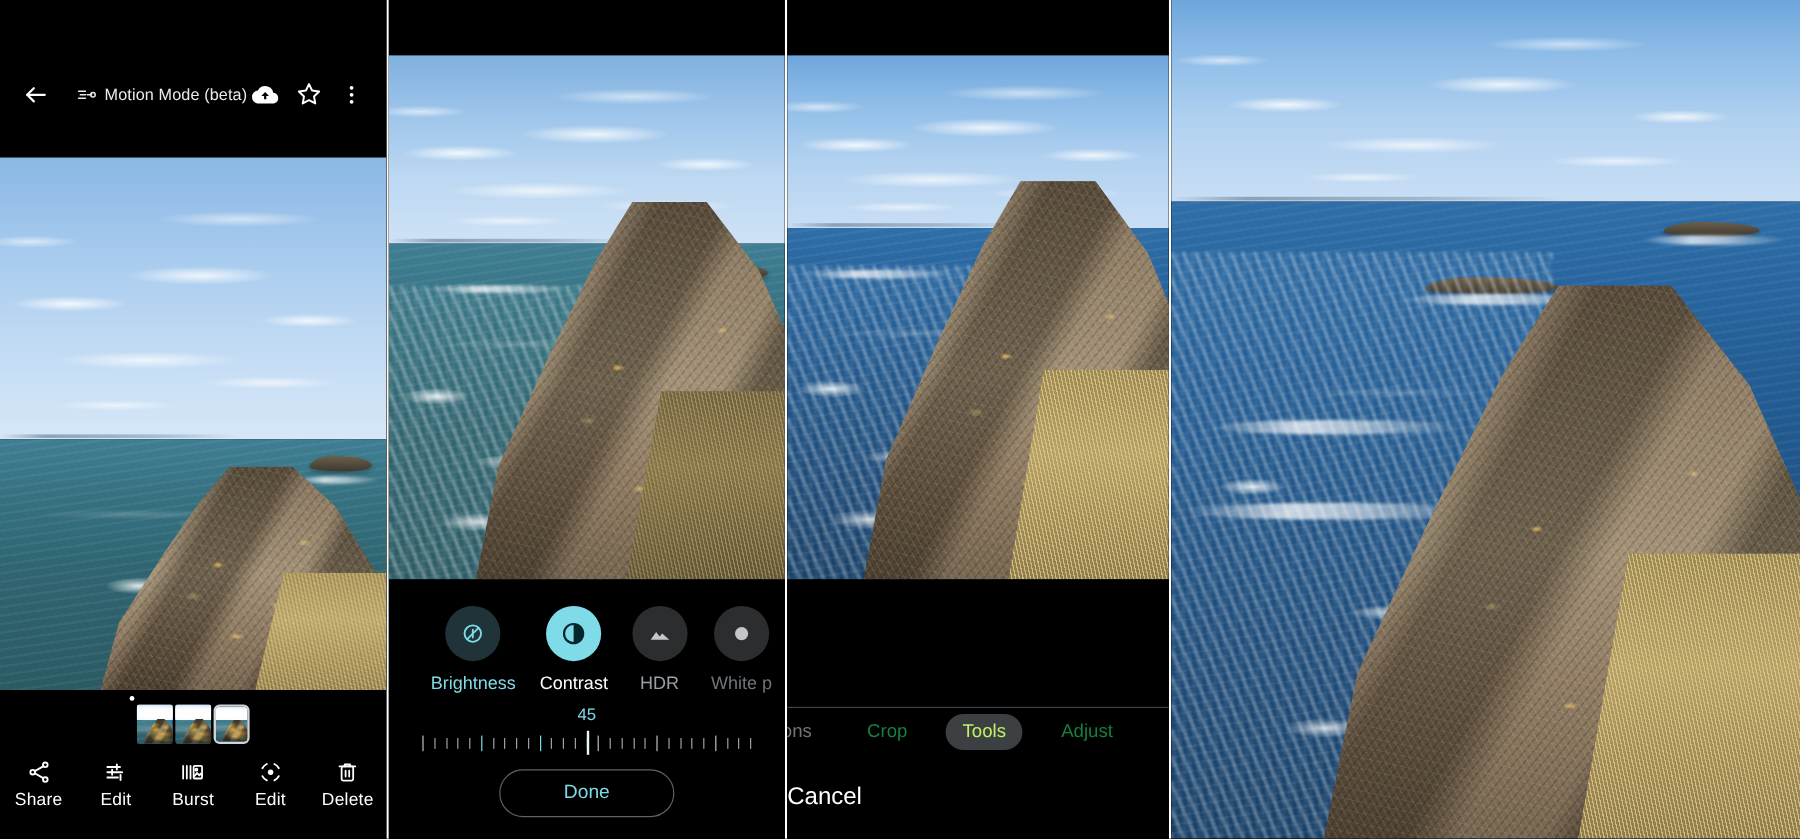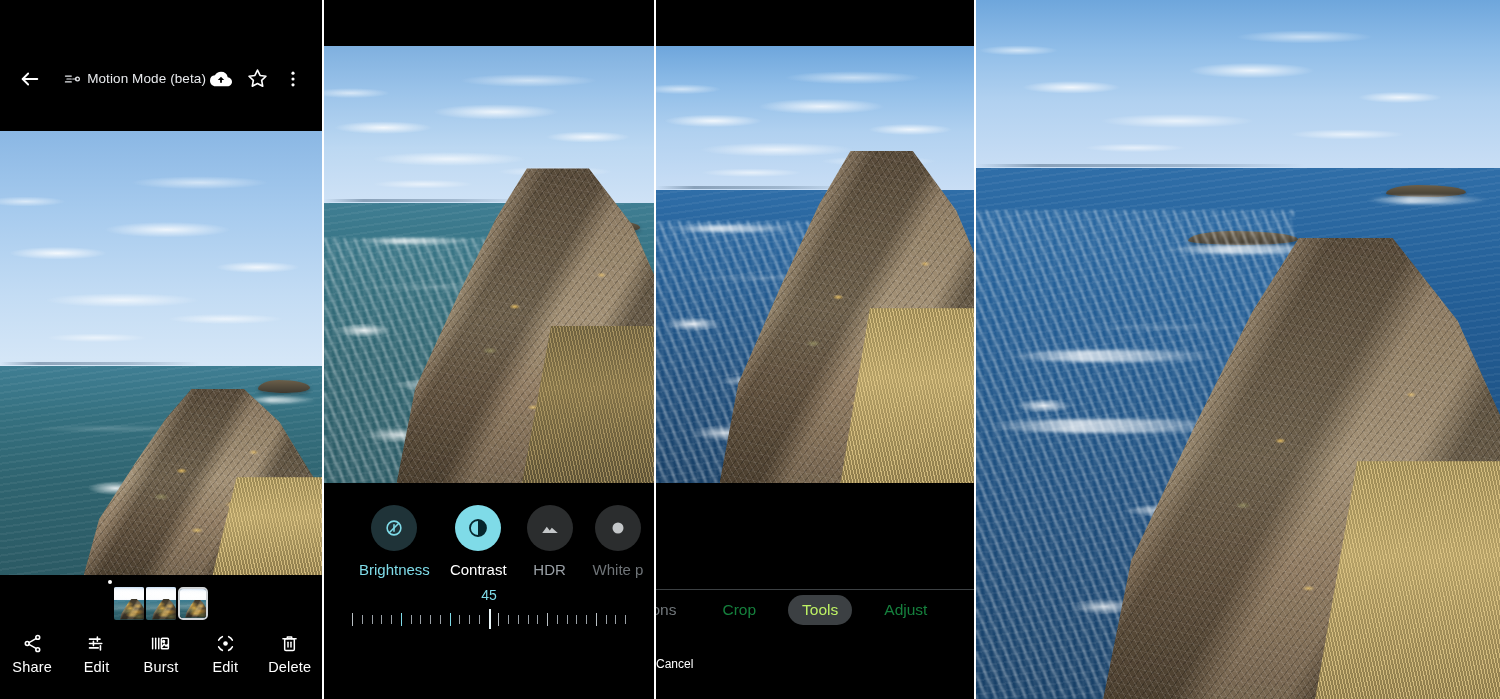--- a/index.html
+++ b/index.html
@@ -229,21 +229,21 @@
     position: absolute; top: 107px; left: 0; right: 0; height: 40px;
     display: flex; align-items: center; gap: 18px; padding-left: 0;
   }
   .tab { font-size: 15.5px; white-space: nowrap; padding: 6px 14px; border-radius: 16px; }
   .tab.teal  { color: #15803d; }
   .tab.faded { color: #70767a; }
   .tab.sel   { color: #bef264; background: #3c4043; }
 
   .actions-row { position: absolute; bottom: 12px; left: 0; right: 0; height: 46px; display: flex; align-items: center; }
   .cancel-btn {
-    color: #ffffff; font-size: 12px; background: transparent; border: none;
+    color: #ffffff; font-size: 20px; background: transparent; border: none;
     font-family: inherit; cursor: pointer; padding: 10px 14px; margin-left: -14px;
   }
   .save-btn {
     margin-left: auto; margin-right: 2px;
     background: #7fdbe8; color: #06262d; border: none; border-radius: 20px;
     height: 40px; padding: 0 22px; font-size: 16px; font-family: inherit; cursor: pointer;
     white-space: nowrap;
   }
 
   .clip-left { margin-left: -34px; }
@@ -514,20 +514,21 @@
             <div class="tick"></div>
             <div class="tick"></div>
             <div class="tick major"></div>
             <div class="tick"></div>
             <div class="tick"></div>
             <div class="tick"></div>
             <div class="tick-knob" style="left: 50%;"></div>
         </div>
       </div>
 
+      <button class="done-btn">Done</button>
     </div>
   </div>
 
   <div class="divider"></div>
 
   <div class="panel p3">
 
     <div class="photo" style="top:46px; height:437px;">
       <div class="sky deep" style="height:33%;">
         <div class="clouds"></div>

